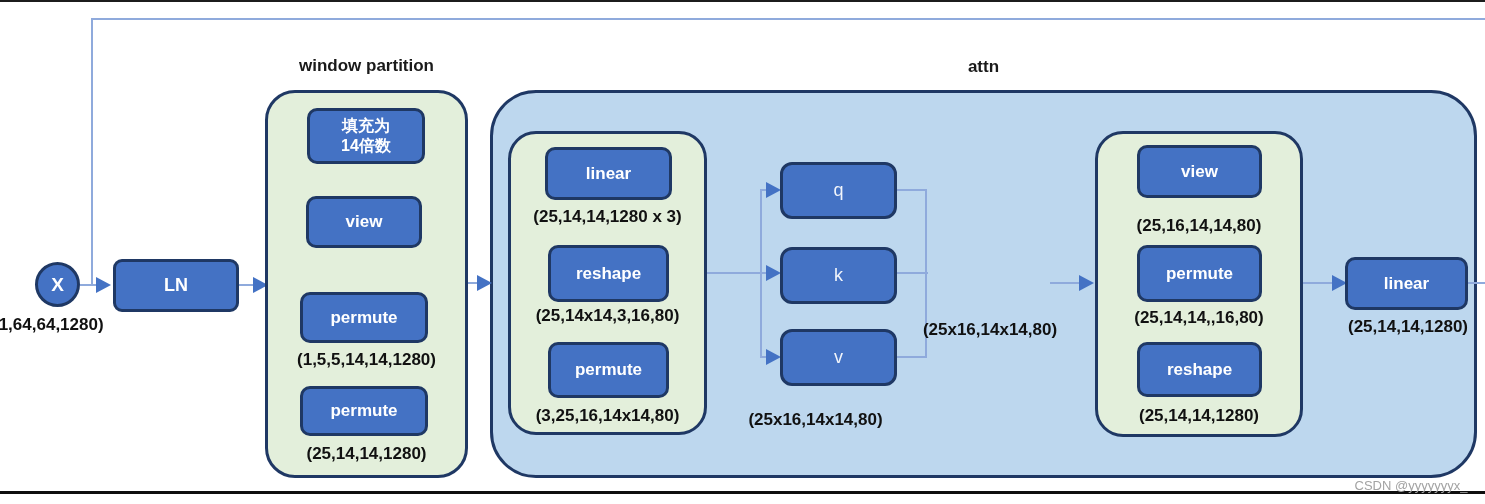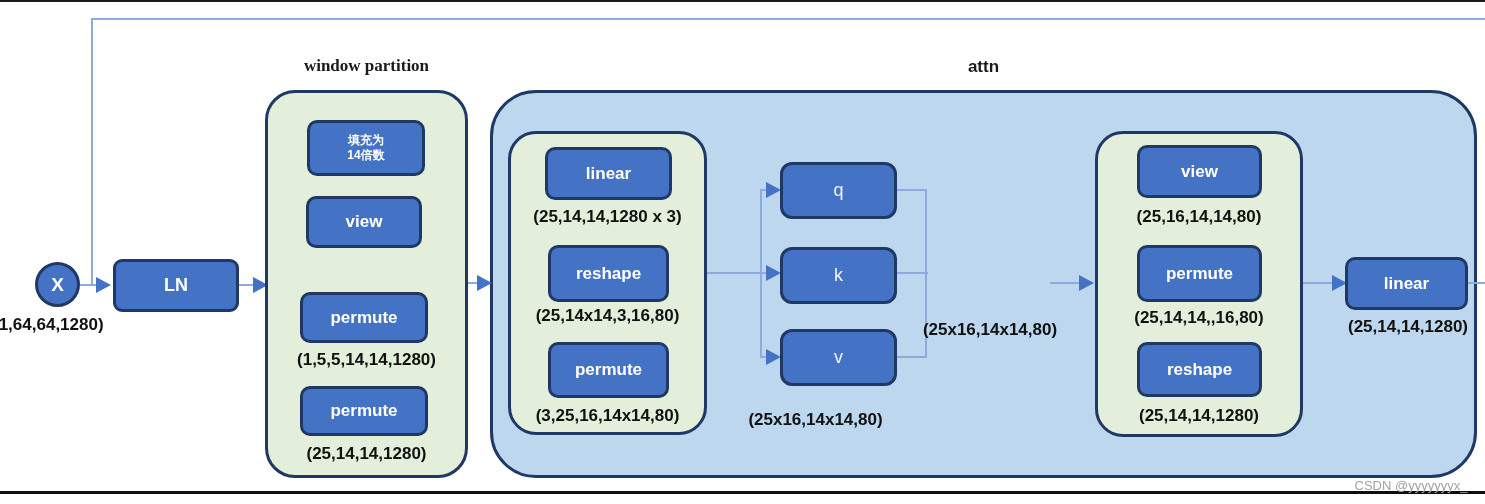--- a/index.html
+++ b/index.html
@@ -9,21 +9,21 @@
   }
   .frame-line{position:absolute;left:0;width:100%;background:#1c1c1c;}
   .node{
     position:absolute;box-sizing:border-box;
     background:#4472C4;border:3px solid #1F3864;border-radius:10px;
     color:#ffffff;font-weight:700;font-size:17px;
     display:flex;align-items:center;justify-content:center;text-align:center;
   }
   .node.light-label{font-weight:400;font-size:18px;color:rgba(255,255,255,0.93);}
   .node.circle{border-radius:50%;font-size:19px;}
-  .node.pad-node{font-size:12px;line-height:1.25;white-space:pre-line;margin-top:12px;}
+  .node.pad-node{font-size:16px;line-height:1.25;white-space:pre-line;}
   .group{position:absolute;box-sizing:border-box;border:3px solid #1F3864;}
   .group.green{background:#E3EFDB;border-radius:30px;}
   .group.bluebg{background:#BDD7EE;border-radius:46px;}
   .dim{
     position:absolute;color:#111111;font-weight:700;font-size:17px;
     text-align:center;white-space:nowrap;
   }
   .title{
     position:absolute;color:#1a1a1a;font-weight:600;font-size:17px;text-align:center;
   }
@@ -59,21 +59,21 @@
   <div class="hline thin" style="left:80px;top:284px;width:17px;"></div>
   <div class="arr" style="left:96px;top:277px;"></div>
 
   <div class="node" style="left:113px;top:259px;width:126px;height:53px;border-radius:9px;font-size:18px;">
     <span>LN</span>
   </div>
 
   <div class="hline thin" style="left:239px;top:284px;width:14px;"></div>
   <div class="arr" style="left:253px;top:277px;"></div>
 
-  <div class="title" style="left:265px;top:56px;width:203px;font-family:Liberation Serif, serif;">window partition</div>
+  <div class="title" style="left:265px;top:56px;width:203px;">window partition</div>
   <div class="group green" style="left:265px;top:90px;width:203px;height:388px;"></div>
 
   <div class="node pad-node" style="left:307px;top:108px;width:118px;height:56px;">
     <span>填充为
 14倍数</span>
   </div>
 
   <div class="node" style="left:306px;top:196px;width:116px;height:52px;">
     <span>view</span>
   </div>
@@ -139,21 +139,21 @@
   <div class="dim" style="left:905px;top:320px;width:170px;">(25x16,14x14,80)</div>
 
   <div class="hline" style="left:1050px;top:282px;width:29px;"></div>
   <div class="arr" style="left:1079px;top:275px;"></div>
 
   <div class="group green" style="left:1095px;top:131px;width:208px;height:306px;border-radius:28px;"></div>
 
   <div class="node" style="left:1137px;top:145px;width:125px;height:53px;">
     <span>view</span>
   </div>
-  <div class="dim" style="left:1095px;top:207px;width:208px;">(25,16,14,14,80)</div>
+  <div class="dim" style="left:1095px;top:216px;width:208px;">(25,16,14,14,80)</div>
 
   <div class="node" style="left:1137px;top:245px;width:125px;height:57px;">
     <span>permute</span>
   </div>
   <div class="dim" style="left:1095px;top:308px;width:208px;">(25,14,14,,16,80)</div>
 
   <div class="node" style="left:1137px;top:342px;width:125px;height:55px;">
     <span>reshape</span>
   </div>
   <div class="dim" style="left:1095px;top:406px;width:208px;">(25,14,14,1280)</div>

